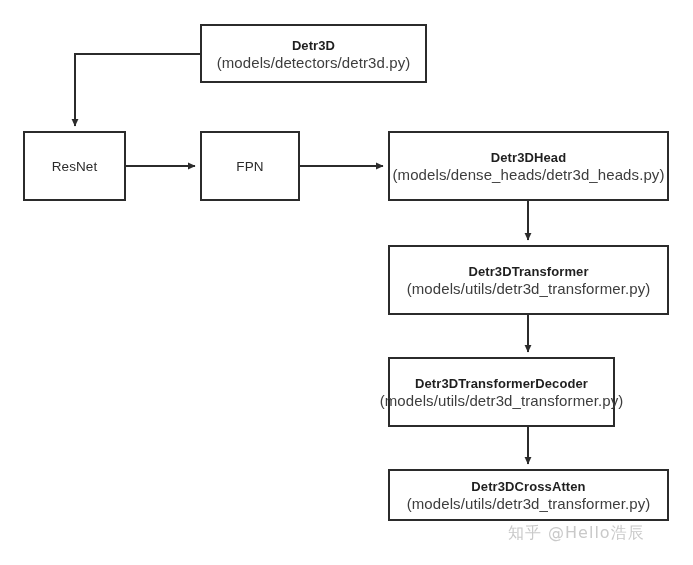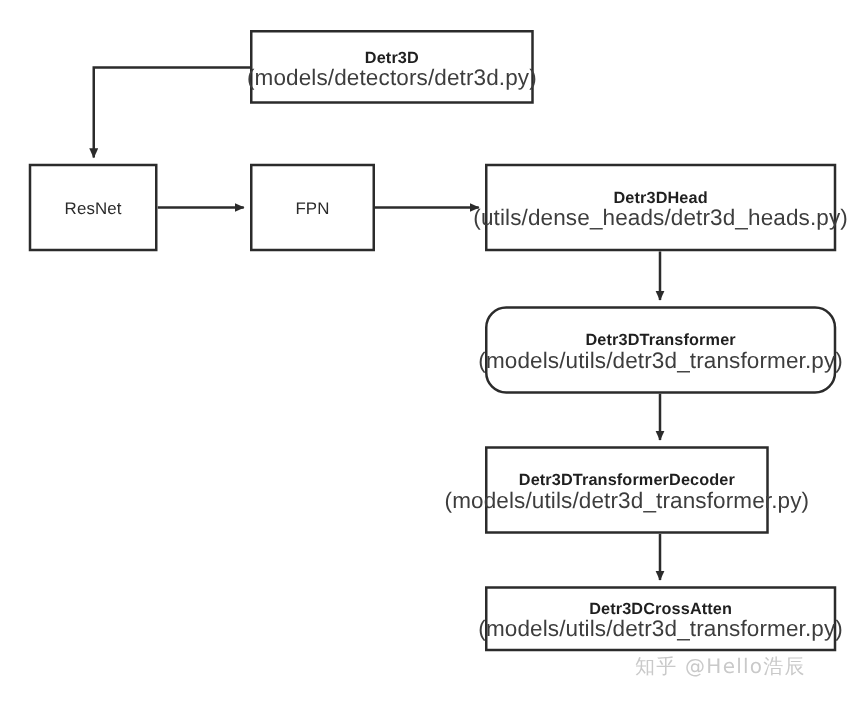--- a/index.html
+++ b/index.html
@@ -31,21 +31,21 @@
     z-index: 2;
   }
   .node-title {
     font-size: 13px;
     font-weight: bold;
     color: #1f1f1f;
     line-height: 17px;
     letter-spacing: 0.1px;
   }
   .node-path {
-    font-size: 18px;
+    font-size: 15px;
     font-weight: normal;
     color: #3d3d3d;
     line-height: 17px;
     letter-spacing: 0.1px;
   }
   .node-title.only {
     font-weight: normal;
     font-size: 13.5px;
     color: #2b2b2b;
   }
@@ -100,24 +100,24 @@
   <div class="node" style="left:200px; top:131px; width:100px; height:70px;">
     <div class="node-title only">FPN</div>
   </div>
 
   <div class="node" style="left:23px; top:131px; width:103px; height:70px;">
     <div class="node-title only">ResNet</div>
   </div>
 
   <div class="node" style="left:388px; top:131px; width:281px; height:70px;">
     <div class="node-title">Detr3DHead</div>
-    <div class="node-path">(utils/dense_heads/detr3d_heads.py)</div>
+    <div class="node-path">(models/dense_heads/detr3d_heads.py)</div>
   </div>
 
-  <div class="node" style="left:388px; top:245px; width:281px; height:70px;border-radius:17px;">
+  <div class="node" style="left:388px; top:245px; width:281px; height:70px;">
     <div class="node-title">Detr3DTransformer</div>
     <div class="node-path">(models/utils/detr3d_transformer.py)</div>
   </div>
 
   <div class="node" style="left:388px; top:357px; width:227px; height:70px;">
     <div class="node-title">Detr3DTransformerDecoder</div>
     <div class="node-path">(models/utils/detr3d_transformer.py)</div>
   </div>
 
   <div class="node" style="left:388px; top:469px; width:281px; height:52px;">

